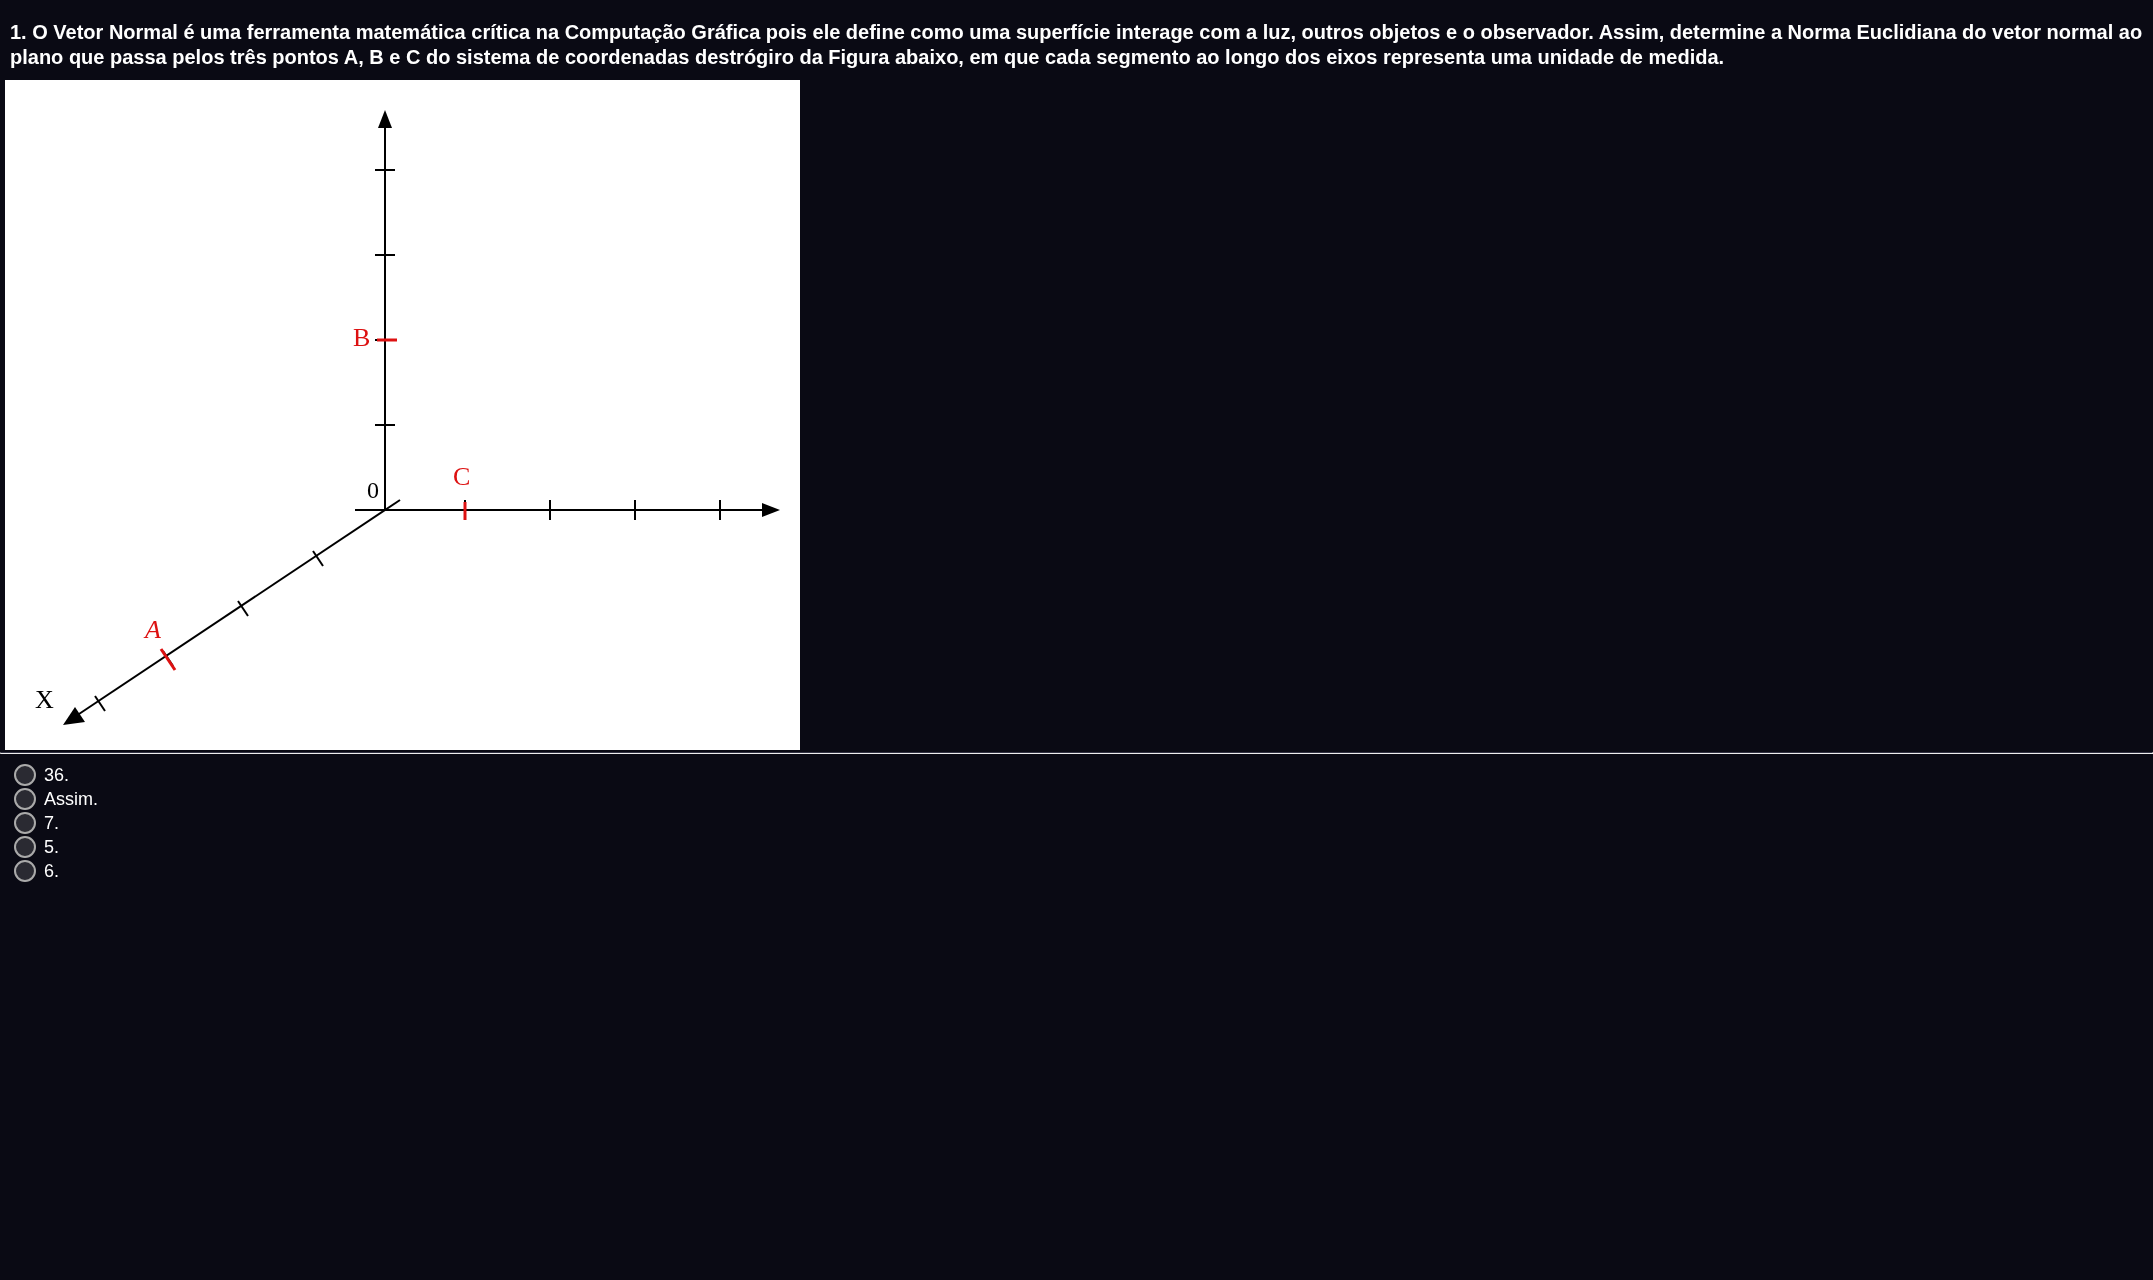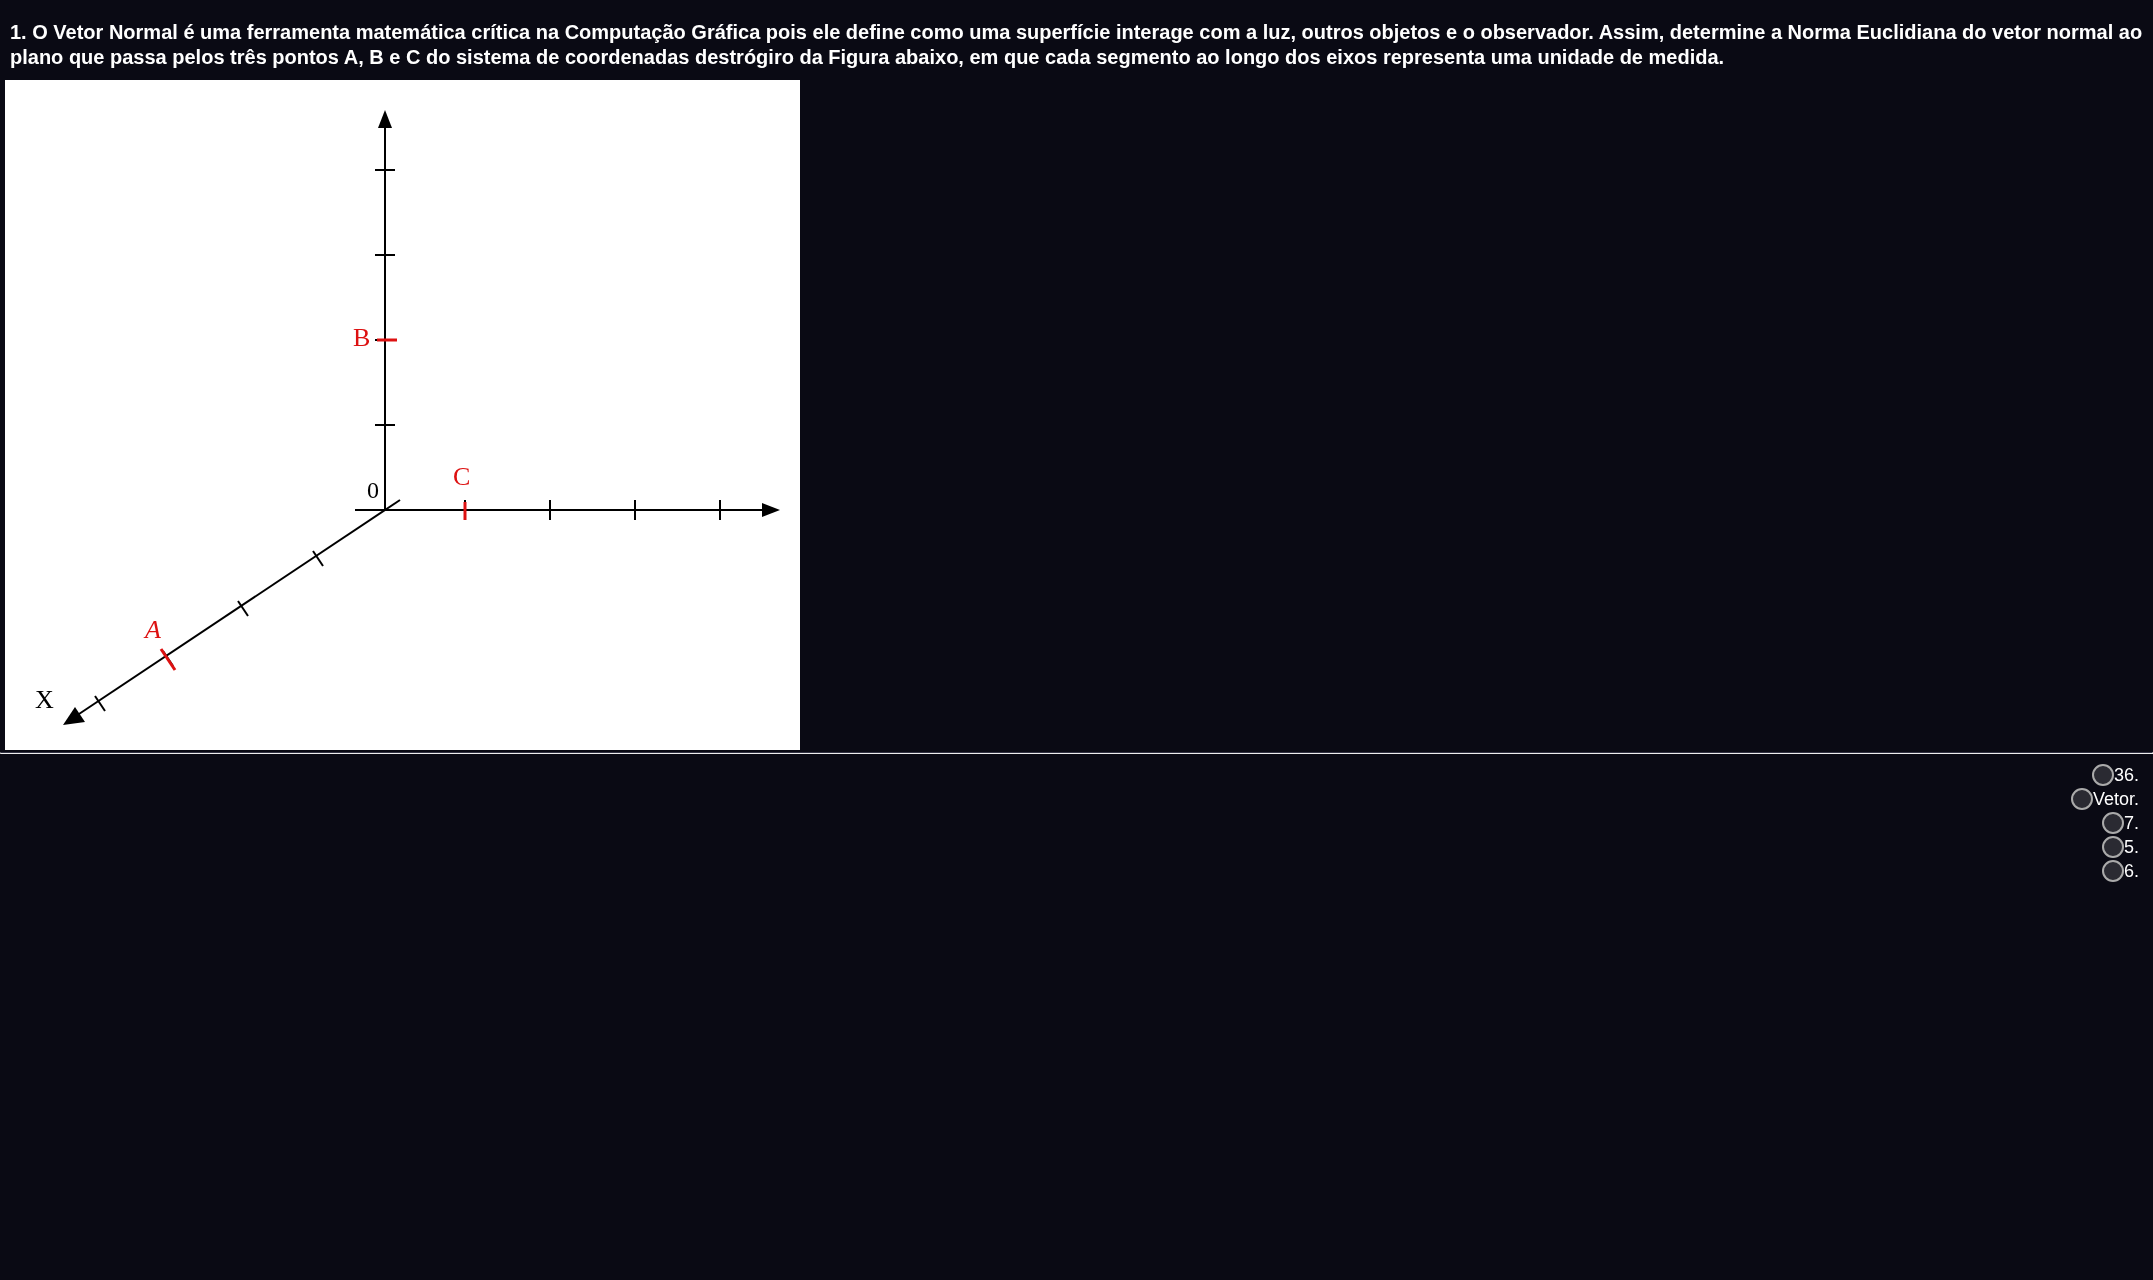--- a/index.html
+++ b/index.html
@@ -38,24 +38,23 @@
   .divider {
     border-top: 1px solid #333344;
     margin: 0;
   }
   .options {
     padding: 10px 14px 0 14px;
   }
   .option-row {
     display: flex;
     align-items: center;
-    gap: 0;
+    gap: 8px;
     margin-bottom: 2px;
     font-size: 18px;
-    justify-content: flex-end;
   }
   .radio {
     width: 18px;
     height: 18px;
     border: 2px solid #aaaaaa;
     border-radius: 50%;
     background: #2a2a32;
     flex: none;
     cursor: pointer;
   }
@@ -119,21 +118,21 @@
 
 <hr class="divider">
 
 <div class="options">
   <div class="option-row">
     <span class="radio"></span>
     <span class="option-label">36.</span>
   </div>
   <div class="option-row">
     <span class="radio"></span>
-    <span class="option-label">Vetor.</span>
+    <span class="option-label">Assim.</span>
   </div>
   <div class="option-row">
     <span class="radio"></span>
     <span class="option-label">7.</span>
   </div>
   <div class="option-row">
     <span class="radio"></span>
     <span class="option-label">5.</span>
   </div>
   <div class="option-row">

